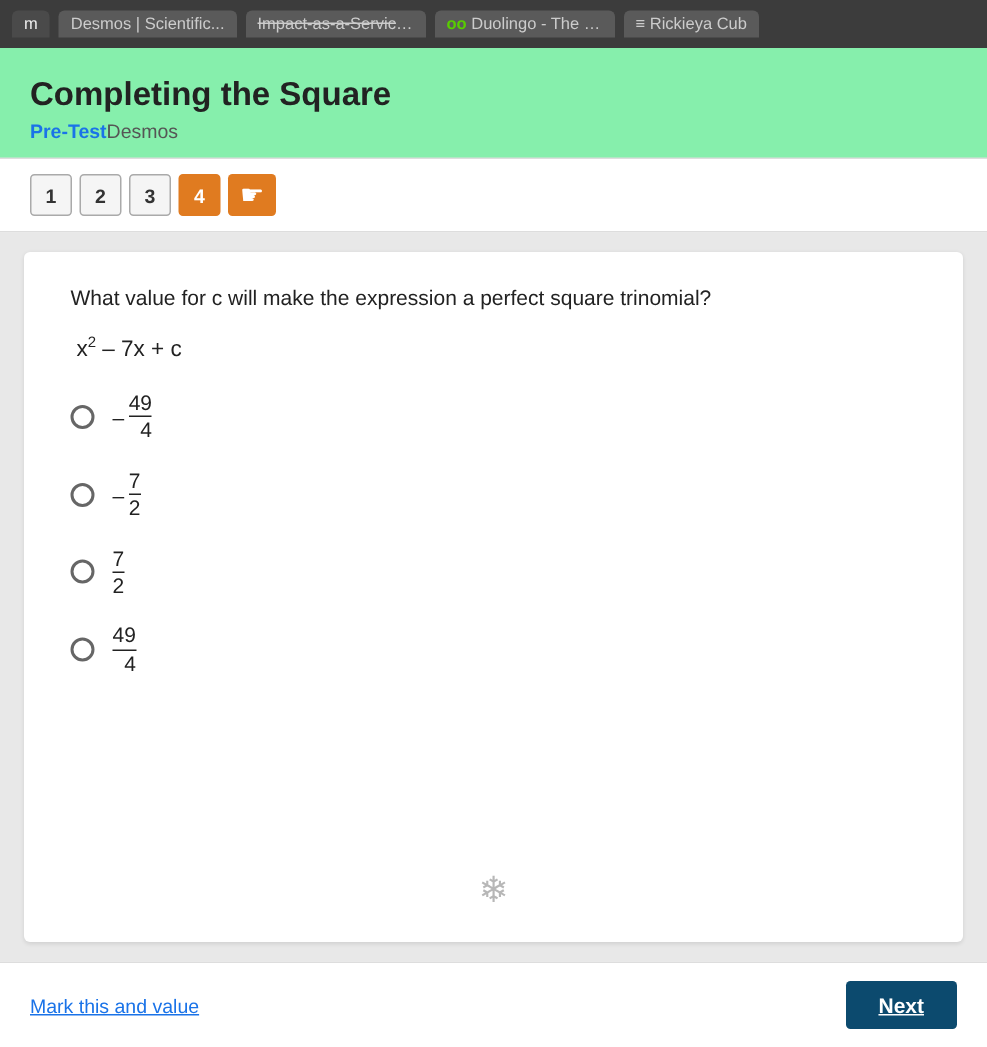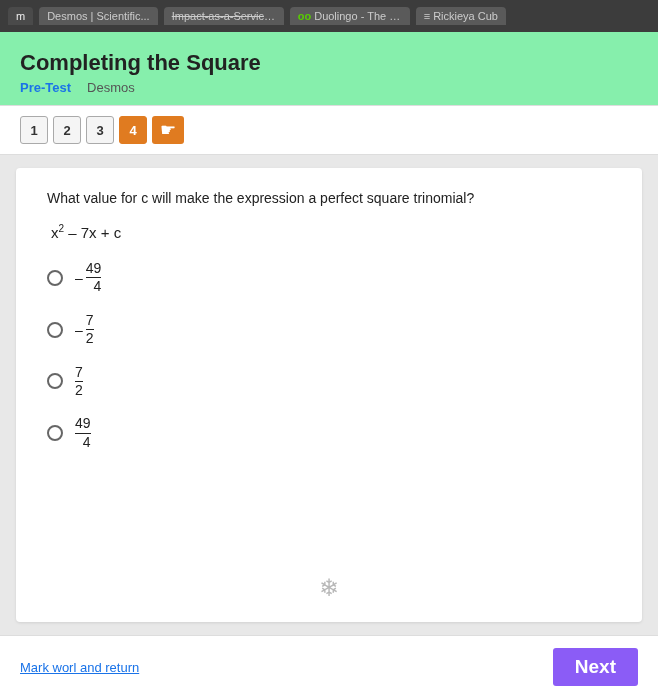--- a/index.html
+++ b/index.html
@@ -53,21 +53,21 @@
     }
     .page-title {
       font-size: 22px;
       font-weight: bold;
       color: #222;
       margin-bottom: 4px;
     }
     .page-meta {
       display: flex;
       align-items: center;
-      gap: 16px;
+      gap: 0;
       font-size: 13px;
     }
     .pre-test-label {
       color: #1a73e8;
       font-weight: 600;
       text-decoration: none;
     }
     .active-label {
       color: #555;
     }
@@ -224,28 +224,29 @@
     .btn-save {
       background: #f0f0f0;
       color: #333;
       border: 1px solid #ccc;
       padding: 8px 18px;
       font-size: 13px;
       border-radius: 3px;
       cursor: pointer;
     }
     .btn-next {
-      background: #8b5cf6;
+      background: #0c4a6e;
       color: #fff;
       border: none;
       padding: 8px 22px;
-      font-size: 19px;
+      font-size: 14px;
       border-radius: 3px;
       cursor: pointer;
       font-weight: 600;
+      text-decoration: underline;
     }
   </style>
 </head>
 <body>
 
 <div class="browser-bar">
   <div class="browser-tab gmail">m</div>
   <div class="browser-tab">Desmos | Scientific...</div>
   <div class="browser-tab" style="text-decoration: line-through;">Impact-as-a-Service...</div>
   <div class="browser-tab">
@@ -324,19 +325,19 @@
         </div>
       </div>
 
     </div>
 
     <div class="decorative">❄</div>
 
   </div>
 
   <div class="footer">
-    <a class="mark-return-link">Mark worl and return</a>
+    <a class="mark-return-link">Mark this and value</a>
     <div class="footer-buttons">
       <button class="btn-next">Next</button>
     </div>
   </div>
 
 </div>
 
 </body></html>

